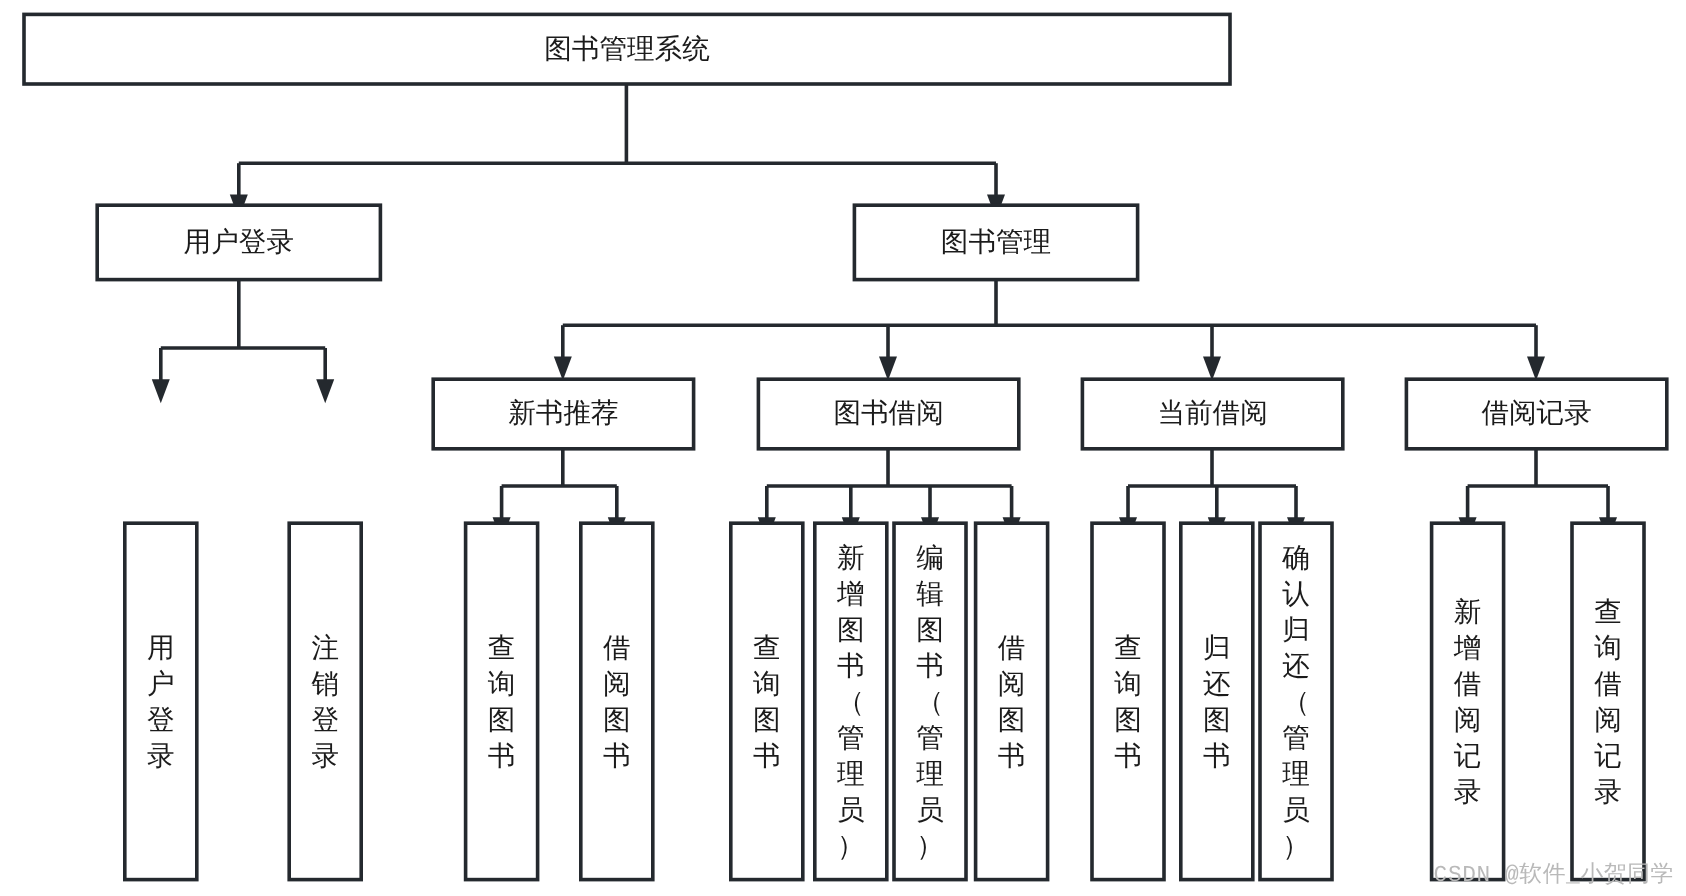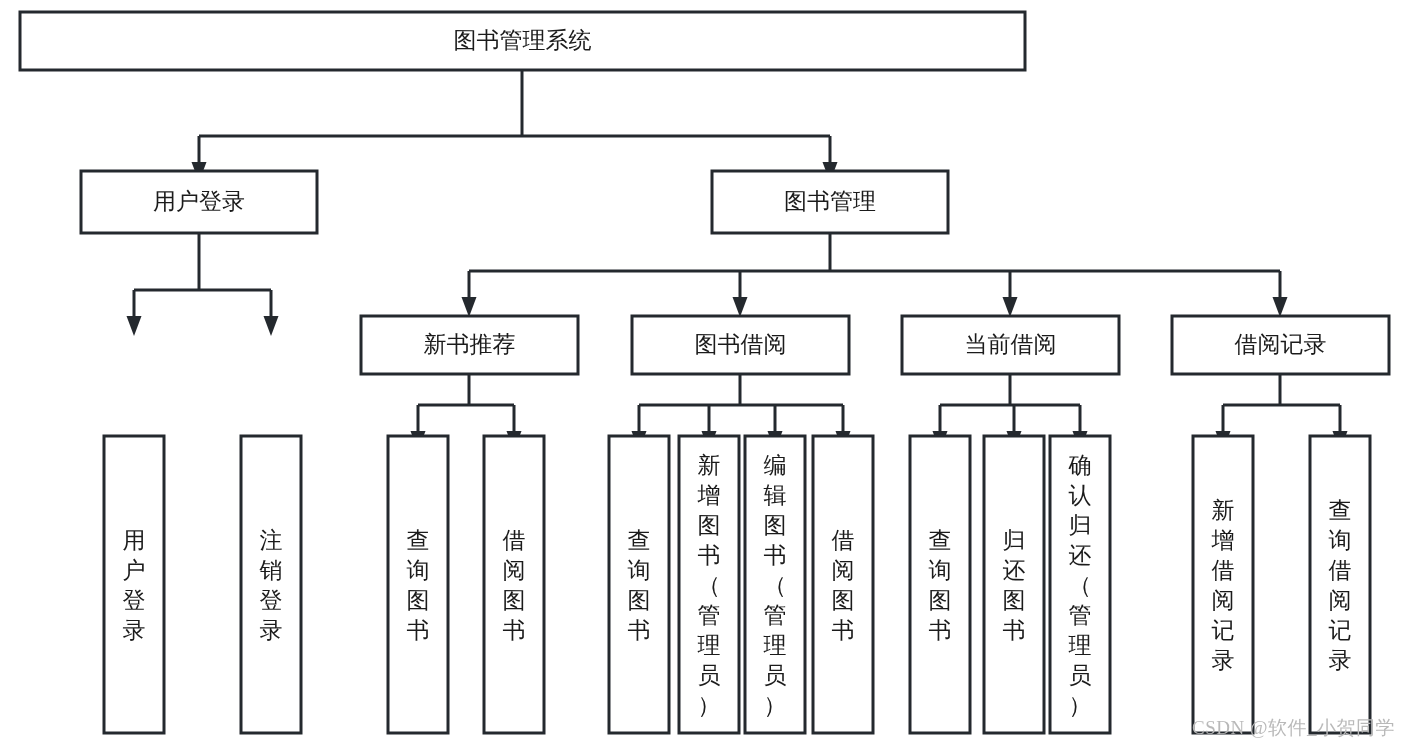--- a/index.html
+++ b/index.html
@@ -54,21 +54,21 @@
     font-family: "Liberation Sans", "DejaVu Sans", sans-serif;
     font-size: 23px;
     fill: #1b1b1b;
     text-anchor: middle;
     white-space: pre;
   }
   .watermark {
     position: absolute;
     right: 10px;
     bottom: 6px;
-    font-family: Liberation Serif, serif;
+    font-family: Liberation Mono, monospace;
     font-size: 19px;
     color: #b9b9b9;
     letter-spacing: 0.5px;
     user-select: none;
     pointer-events: none;
     white-space: pre;
   }
 </style>
 </head>
 <body>

